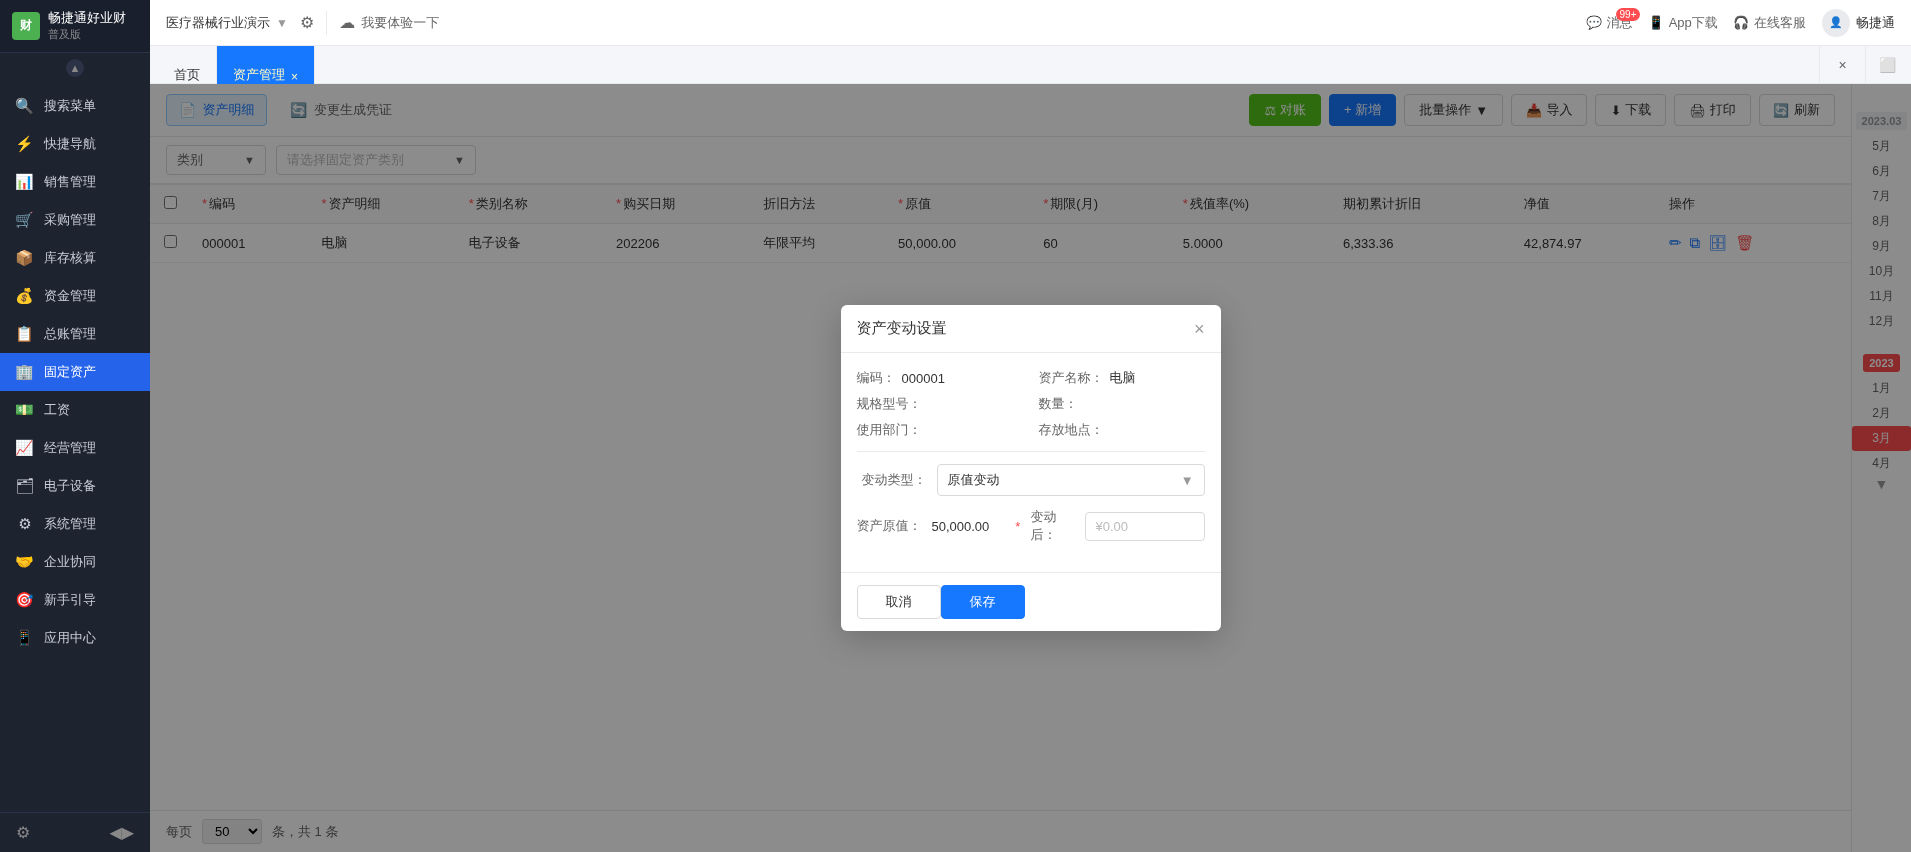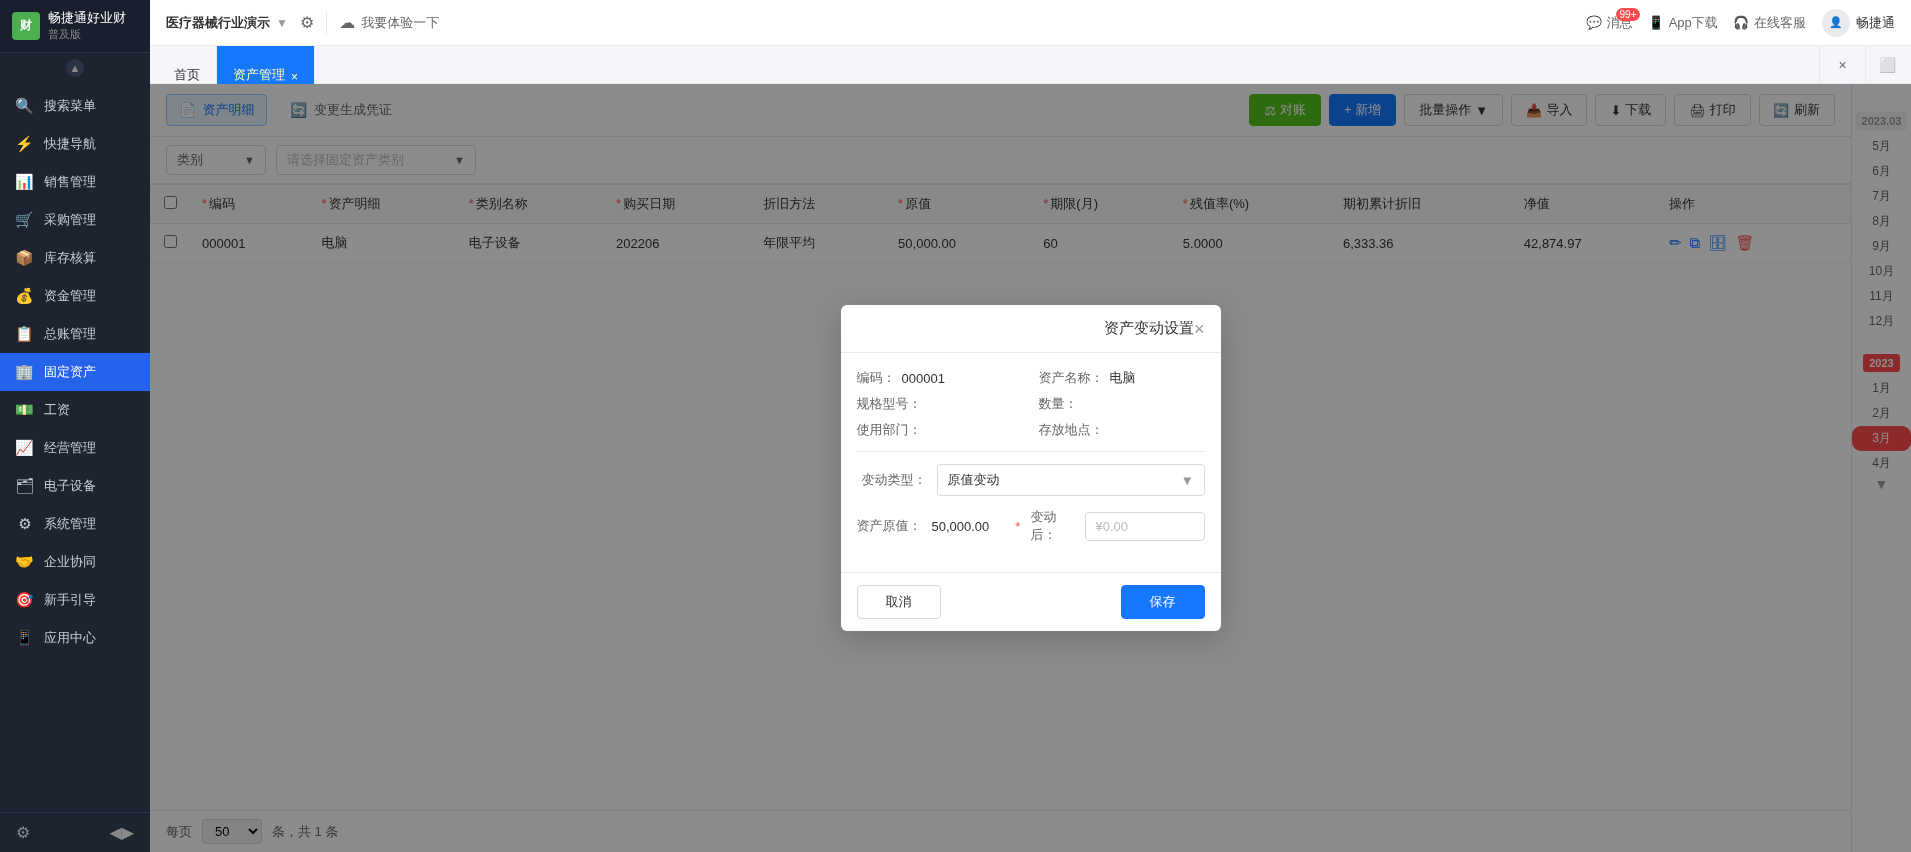--- a/index.html
+++ b/index.html
@@ -16,21 +16,21 @@
     .sidebar-item.active { background: #2563eb; color: #fff; }
     .sidebar-item .si-icon { width: 18px; height: 18px; display: flex; align-items: center; justify-content: center; font-size: 15px; }
     .sidebar-footer { padding: 10px 16px; display: flex; justify-content: space-between; align-items: center; border-top: 1px solid #2d3347; }
     .sidebar-footer .sf-icon { color: #888; cursor: pointer; font-size: 16px; }
 
     
     .main { flex: 1; display: flex; flex-direction: column; height: 852px; overflow: hidden; }
 
     
     .topbar { background: #fff; height: 46px; display: flex; align-items: center; padding: 0 16px; border-bottom: 1px solid #e8eaed; gap: 12px; flex-shrink: 0; }
-    .topbar-company { display: flex; align-items: center; gap: 6px; font-size: 13px; color: #333; font-weight: bold; }
+    .topbar-company { display: flex; align-items: center; gap: 6px; font-size: 13px; color: #333; }
     .topbar-company .chevron { color: #999; font-size: 12px; }
     .topbar-gear { color: #666; cursor: pointer; font-size: 16px; }
     .topbar-divider { width: 1px; height: 24px; background: #e8eaed; }
     .topbar-feedback { display: flex; align-items: center; gap: 6px; font-size: 13px; color: #666; cursor: pointer; }
     .topbar-feedback .cloud-icon { font-size: 16px; }
     .topbar-right { margin-left: auto; display: flex; align-items: center; gap: 16px; }
     .topbar-btn { display: flex; align-items: center; gap: 4px; font-size: 13px; color: #666; cursor: pointer; position: relative; }
     .badge { background: #ff4d4f; color: white; font-size: 10px; border-radius: 8px; padding: 1px 4px; position: absolute; top: -6px; right: -8px; }
     .badge.plus::after { content: '+'; }
     .topbar-user { display: flex; align-items: center; gap: 6px; font-size: 13px; color: #333; cursor: pointer; }
@@ -78,48 +78,48 @@
     .subtotal-label { color: #1677ff; font-size: 12px; }
     .action-icons { display: flex; gap: 8px; color: #1677ff; }
     .action-icon { cursor: pointer; font-size: 15px; }
     .checkbox-cell { width: 40px; text-align: center; }
     input[type="checkbox"] { cursor: pointer; }
 
     
     .right-panel { width: 60px; background: #fff; border-left: 1px solid #e8eaed; display: flex; flex-direction: column; align-items: center; padding: 8px 0; flex-shrink: 0; overflow: hidden; }
     .rp-year { font-size: 11px; color: #999; writing-mode: horizontal-tb; background: #f0f2f5; padding: 3px 6px; border-radius: 3px; margin-bottom: 4px; font-weight: bold; margin-top: 20px; }
     .rp-month { font-size: 12px; color: #666; padding: 4px 0; cursor: pointer; width: 100%; text-align: center; }
-    .rp-month.today-mark { background: #ff4d4f; color: #fff; border-radius: 9px; }
+    .rp-month.today-mark { background: #ff4d4f; color: #fff; border-radius: 3px; }
     .rp-scroll-icon { font-size: 14px; color: #999; cursor: pointer; }
 
     
     .page-footer { background: #fff; padding: 8px 16px; border-top: 1px solid #e8eaed; display: flex; align-items: center; gap: 10px; font-size: 13px; color: #666; flex-shrink: 0; }
     .page-select { padding: 3px 8px; border: 1px solid #d9d9d9; border-radius: 3px; font-size: 13px; cursor: pointer; }
 
     
     .modal-overlay { position: absolute; top: 0; left: 0; right: 0; bottom: 0; background: rgba(0,0,0,0.45); display: flex; align-items: center; justify-content: center; z-index: 1000; }
     .modal { background: #fff; border-radius: 6px; width: 380px; box-shadow: 0 8px 32px rgba(0,0,0,0.2); overflow: hidden; }
-    .modal-header { padding: 14px 16px; border-bottom: 1px solid #e8eaed; display: flex; align-items: center; justify-content: flex-end; }
+    .modal-header { padding: 14px 16px; border-bottom: 1px solid #e8eaed; display: flex; align-items: center; justify-content: space-between; }
     .modal-title { font-size: 15px; font-weight: 500; color: #333; }
     .modal-close { cursor: pointer; color: #999; font-size: 18px; line-height: 1; }
     .modal-body { padding: 16px; }
     .modal-info-grid { display: grid; grid-template-columns: 1fr 1fr; gap: 8px 16px; margin-bottom: 12px; }
     .modal-info-item { display: flex; align-items: center; gap: 6px; font-size: 13px; color: #333; }
     .modal-info-label { color: #666; white-space: nowrap; }
     .modal-info-value { color: #333; }
     .modal-divider { height: 1px; background: #e8eaed; margin: 12px 0; }
     .modal-form-row { display: flex; align-items: center; gap: 10px; margin-bottom: 12px; }
     .modal-form-label { width: 70px; text-align: right; color: #666; font-size: 13px; white-space: nowrap; }
     .modal-select { flex: 1; display: flex; align-items: center; gap: 0; padding: 6px 10px; border: 1px solid #d9d9d9; border-radius: 4px; cursor: pointer; font-size: 13px; color: #333; background: #fff; }
     .modal-select .chevron { margin-left: auto; color: #999; }
     .modal-form-value { font-size: 13px; color: #333; }
     .modal-input { flex: 1; padding: 6px 10px; border: 1px solid #d9d9d9; border-radius: 4px; font-size: 13px; color: #333; outline: none; }
     .modal-input::placeholder { color: #bbb; }
     .modal-input.required-field { border-color: #d9d9d9; }
-    .modal-footer { padding: 12px 16px; display: flex; justify-content: space-between; gap: 8px; border-top: 1px solid #e8eaed; }
+    .modal-footer { padding: 12px 16px; display: flex; justify-content: flex-start; gap: 0; border-top: 1px solid #e8eaed; }
     .modal-btn { padding: 7px 28px; border-radius: 4px; cursor: pointer; font-size: 13px; border: 1px solid #d9d9d9; background: #fff; color: #333; }
     .modal-btn-primary { background: #1677ff; color: #fff; border-color: #1677ff; }
   </style>
 </head>
 <body>
 
 <div class="sidebar">
   <div class="sidebar-header">
     <div class="logo-icon">
         <span>财</span>

